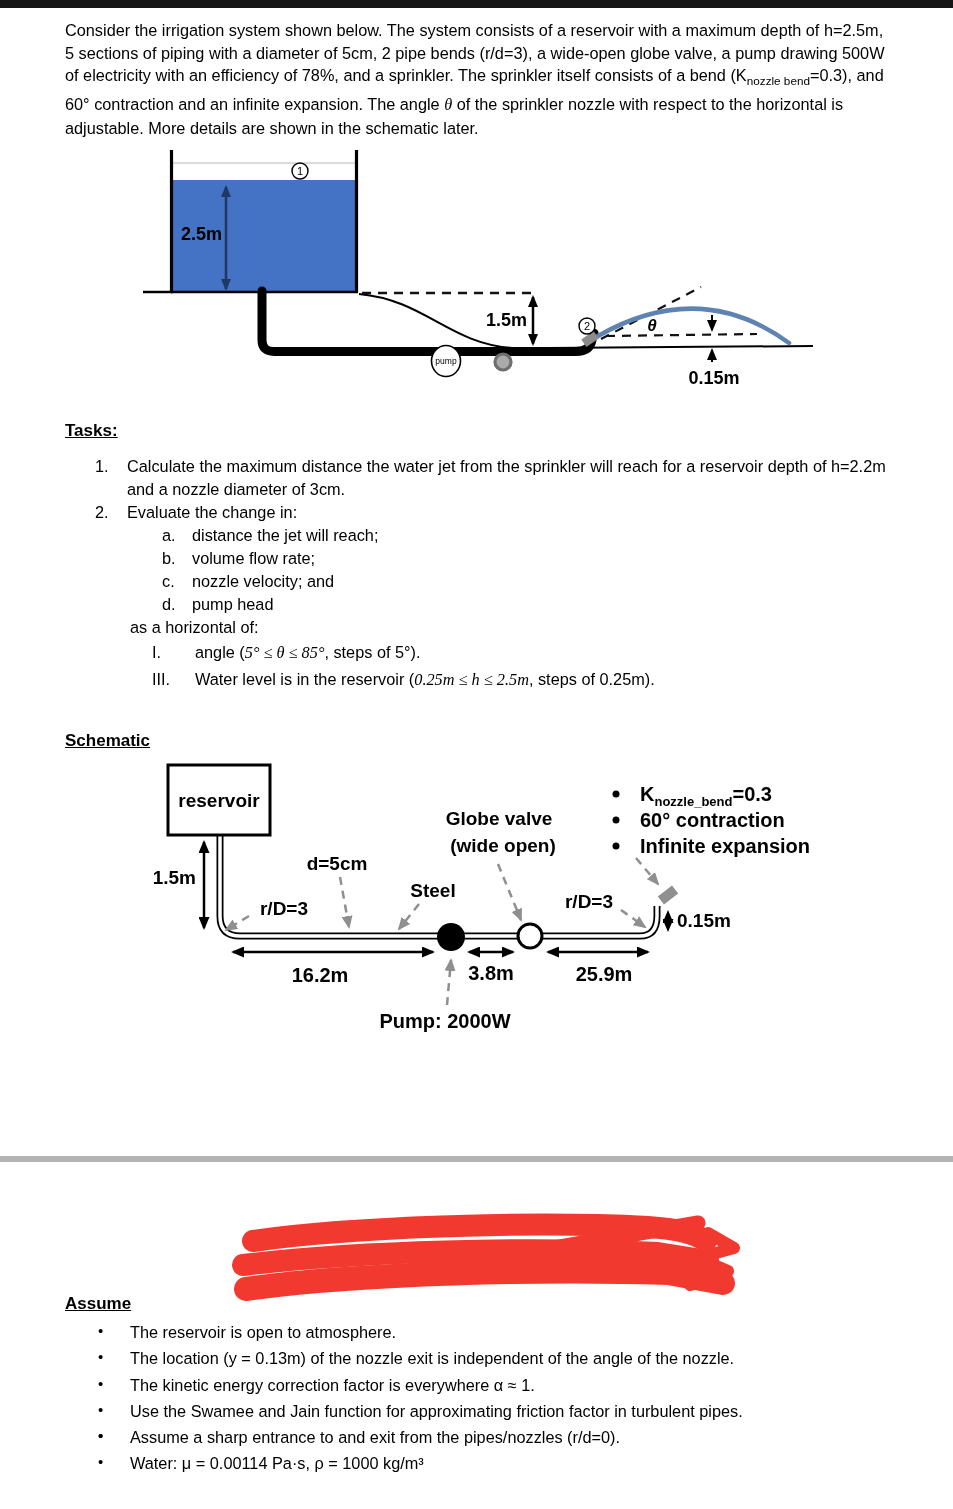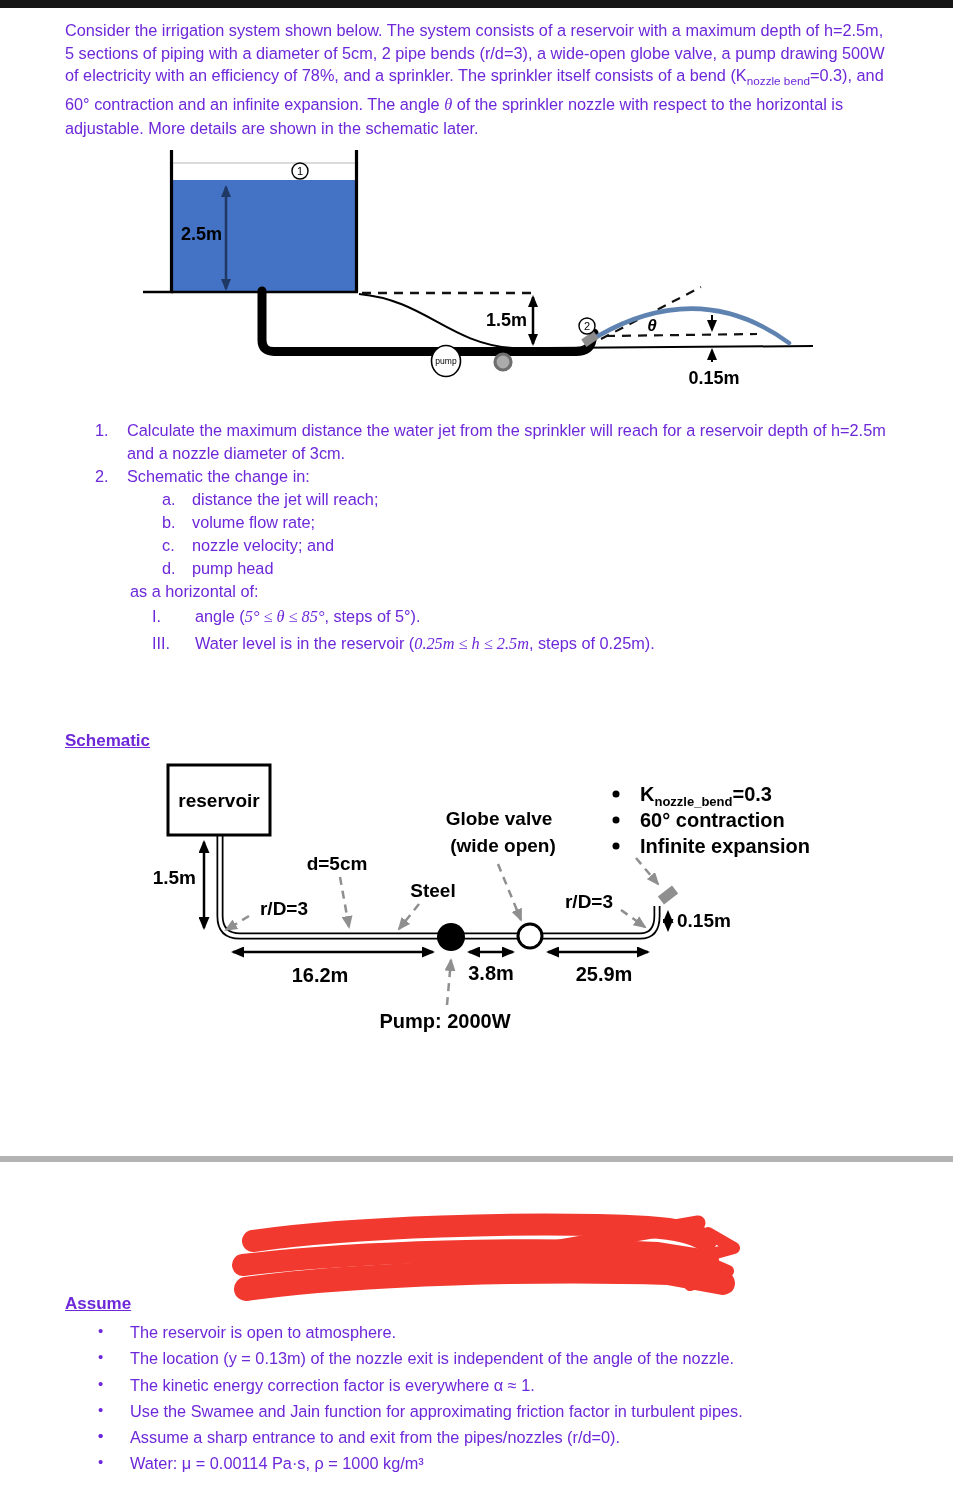--- a/index.html
+++ b/index.html
@@ -1,17 +1,17 @@
 <!DOCTYPE html>
 <html><head>
 <meta charset="utf-8">
 <style>
   html,body{margin:0;padding:0;background:#ffffff;}
   .page{position:relative;width:953px;height:1509px;background:#ffffff;overflow:hidden;
-        font-family:"Liberation Sans",sans-serif;color:#6d28d9;}
+        font-family:"Liberation Sans",sans-serif;color:#000000;}
   .abs{position:absolute;}
   .topbar{left:0;top:0;width:953px;height:8px;background:#161616;}
   .divider{left:0;top:1156px;width:953px;height:6px;background:#b3b3b3;}
   .intro{left:65px;top:19px;width:830px;font-size:16.3px;line-height:22.6px;}
   .sub{vertical-align:sub;font-size:0.72em;}
   .math{font-family:"Liberation Serif",serif;font-style:italic;}
   .h{font-weight:bold;text-decoration:underline;font-size:17px;line-height:23px;}
   .tasks{left:65px;top:419px;width:830px;font-size:16.3px;line-height:23px;}
   .tasks .h{margin-bottom:13px;}
   .row{position:relative;padding-left:62px;}
@@ -86,27 +86,28 @@
     <text x="714" y="384" text-anchor="middle" class="flbl">0.15m</text>
     <text x="652" y="331" font-size="17" font-weight="bold" font-style="italic" font-family="Liberation Serif,serif" text-anchor="middle">θ</text>
 
     <circle cx="300" cy="171" r="8" fill="#fff" stroke="#000" stroke-width="1.4"></circle>
     <text x="300" y="175" font-size="11" text-anchor="middle">1</text>
     <circle cx="587" cy="326" r="8" fill="#fff" stroke="#000" stroke-width="1.4"></circle>
     <text x="587" y="330" font-size="11" text-anchor="middle">2</text>
   </svg>
 
   <div class="abs tasks">
+    <div class="h">Tasks:</div>
     <div class="row">
       <span class="num">1.</span>
-      <span>Calculate the maximum distance the water jet from the sprinkler will reach for a reservoir depth of h=2.5m and a nozzle diameter of 3cm.</span>
+      <span>Calculate the maximum distance the water jet from the sprinkler will reach for a reservoir depth of h=2.2m and a nozzle diameter of 3cm.</span>
     </div>
     <div class="row">
       <span class="num">2.</span>
-      <span>Schematic the change in:</span>
+      <span>Evaluate the change in:</span>
     </div>
     <div class="row2">
       <span class="num">a.</span>
       <span>distance the jet will reach;</span>
     </div>
     <div class="row2">
       <span class="num">b.</span>
       <span>volume flow rate;</span>
     </div>
     <div class="row2">

